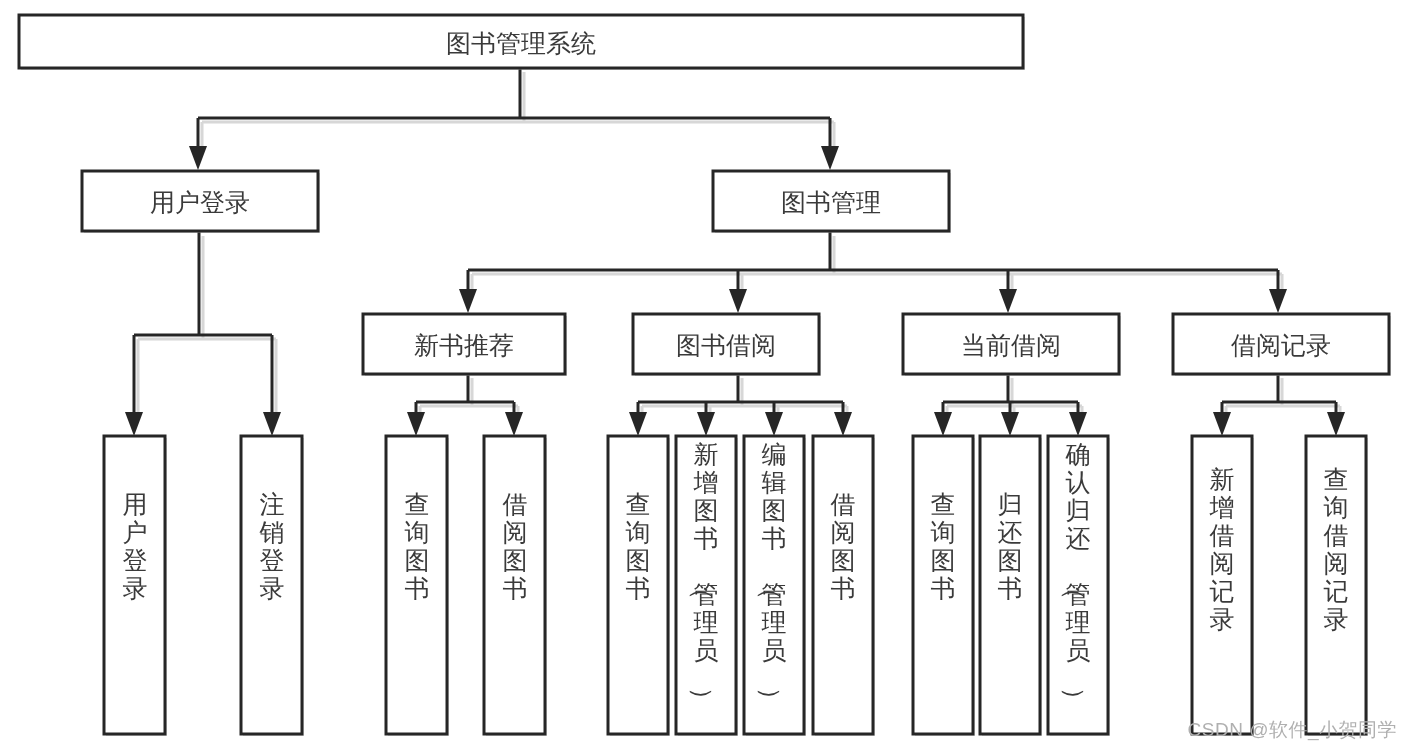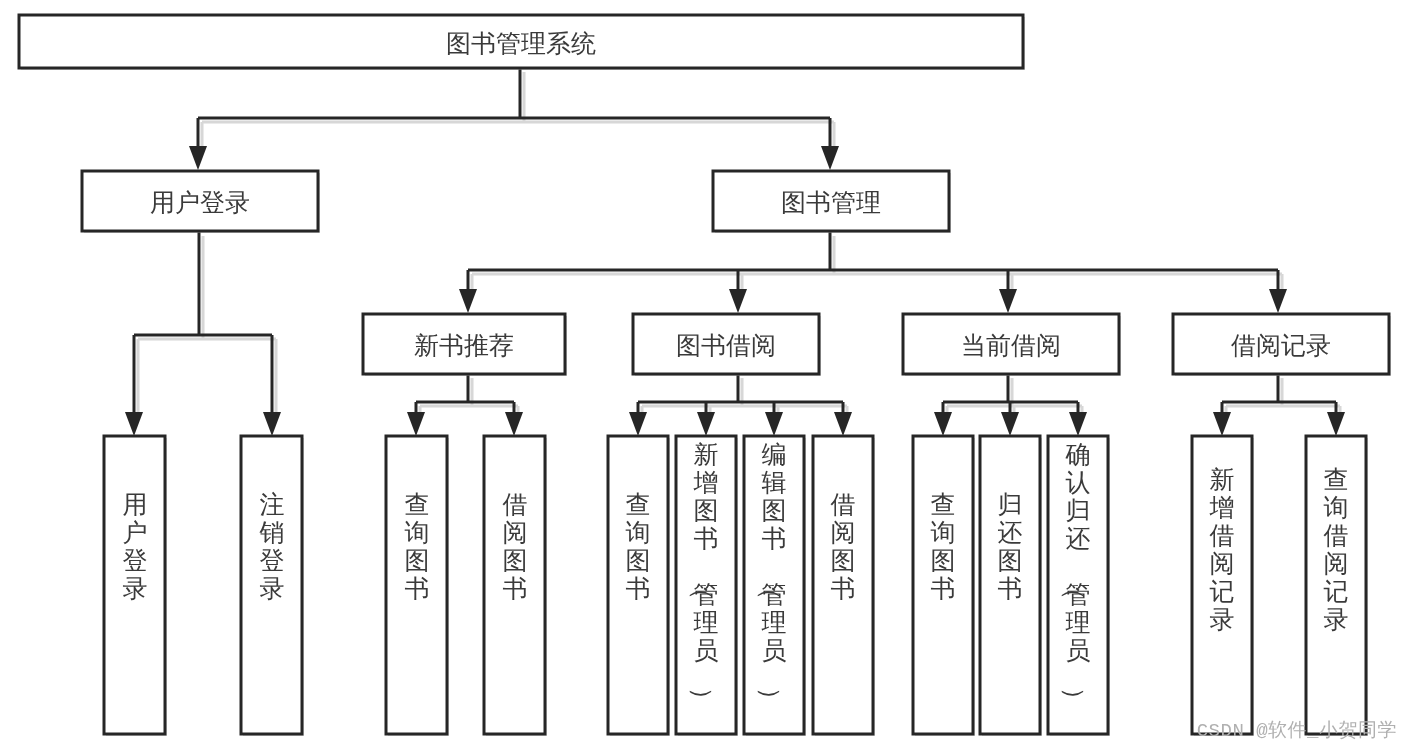--- a/index.html
+++ b/index.html
@@ -55,21 +55,21 @@
   .node-label-v {
     font-family: "DejaVu Sans", "Liberation Sans", sans-serif;
     font-size: 25px;
     fill: #3a3a3a;
     text-anchor: middle;
   }
   .watermark {
     position: absolute;
     right: 8px;
     bottom: 4px;
-    font-family: Liberation Mono, monospace;
+    font-family: Liberation Sans, sans-serif;
     font-size: 19px;
     color: #b0b0b0;
     letter-spacing: 0.5px;
     white-space: nowrap;
     user-select: none;
   }
 </style>
 </head>
 <body>
 

